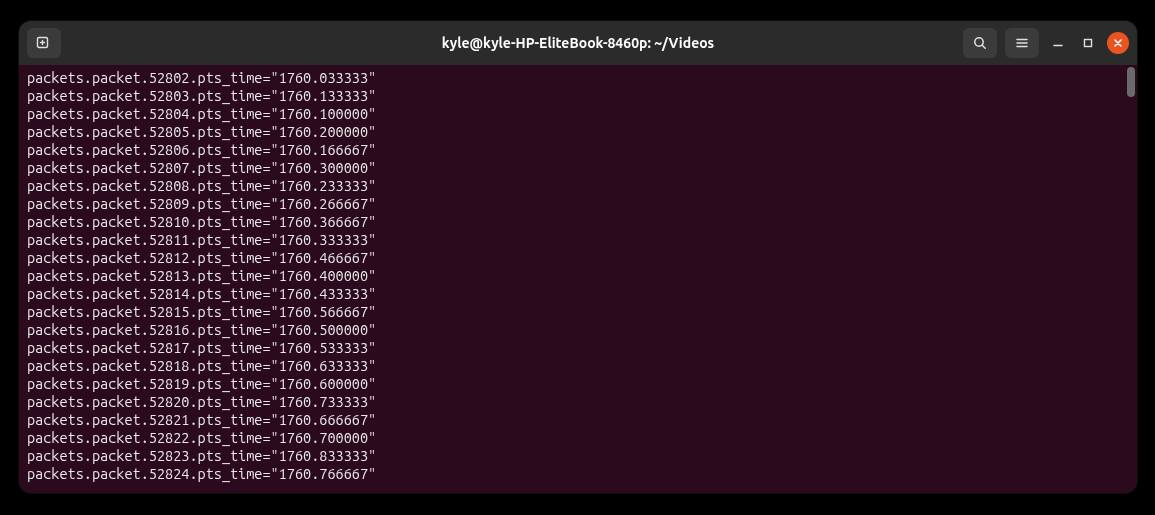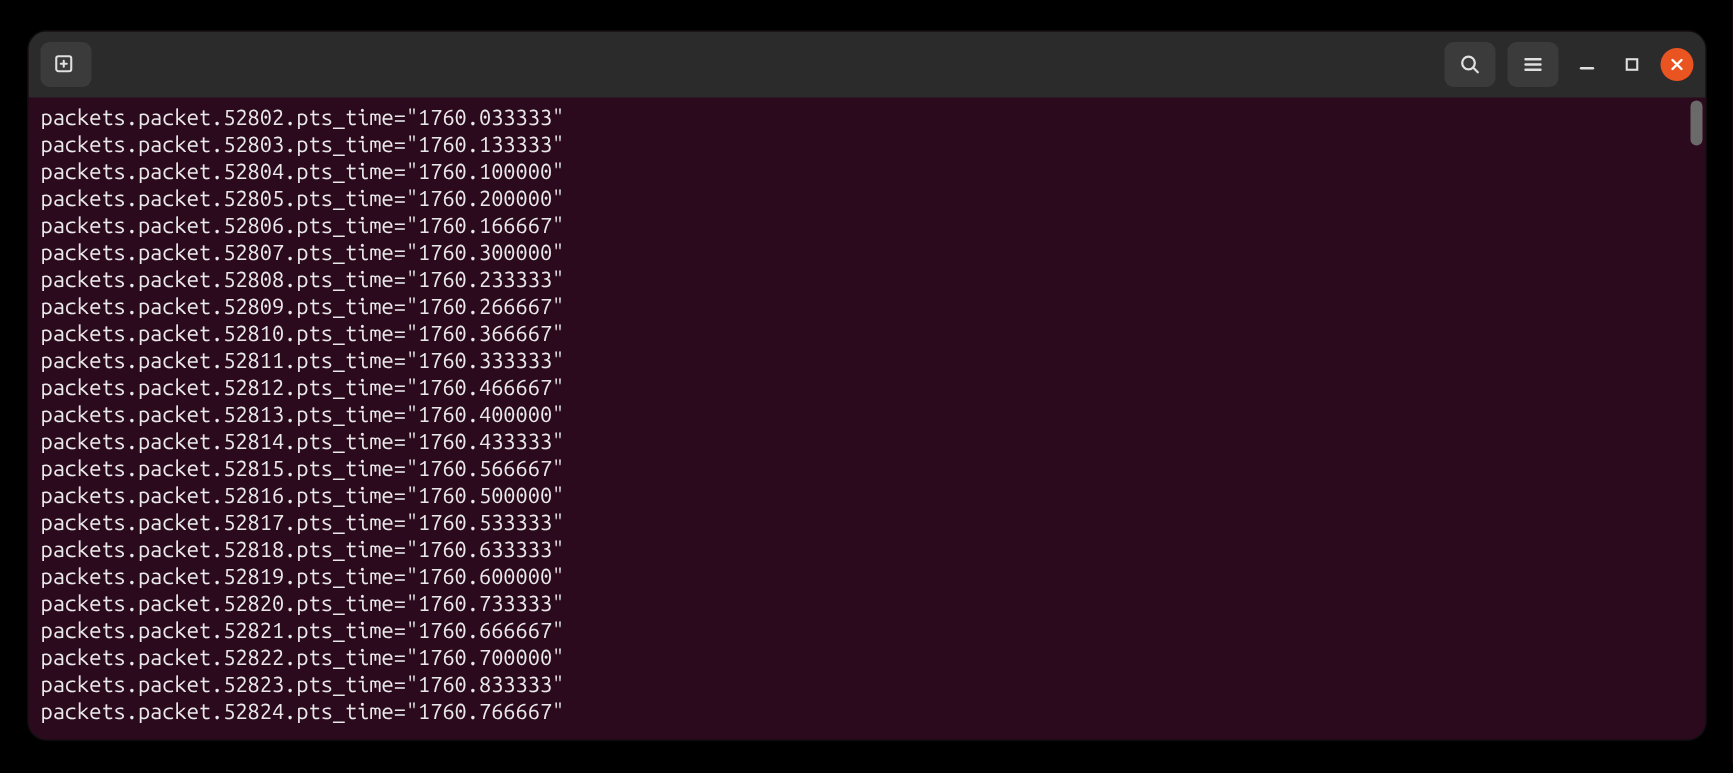--- a/index.html
+++ b/index.html
@@ -103,20 +103,21 @@
 <div class="window">
   <div class="titlebar">
     <div class="tb-left">
       <div class="tb-btn">
         <svg width="16" height="16" viewBox="0 0 16 16">
           <rect x="1.5" y="2.5" width="10" height="10" rx="1.5" fill="none" stroke="#e0e0e0" stroke-width="1.4"></rect>
           <path d="M6.5 5.5v4M4.5 7.5h4" stroke="#e0e0e0" stroke-width="1.4" stroke-linecap="round"></path>
         </svg>
       </div>
     </div>
+    <div class="tb-title">kyle@kyle-HP-EliteBook-8460p: ~/Videos</div>
     <div class="tb-right">
       <div class="tb-icon-btn">
         <svg width="16" height="16" viewBox="0 0 16 16">
           <circle cx="7" cy="7" r="4.2" fill="none" stroke="#e0e0e0" stroke-width="1.5"></circle>
           <path d="M10.2 10.2l3 3" stroke="#e0e0e0" stroke-width="1.5" stroke-linecap="round"></path>
         </svg>
       </div>
       <div class="tb-icon-btn">
         <svg width="16" height="16" viewBox="0 0 16 16">
           <path d="M3 4.5h10M3 8h10M3 11.5h10" stroke="#e0e0e0" stroke-width="1.6" stroke-linecap="round"></path>

